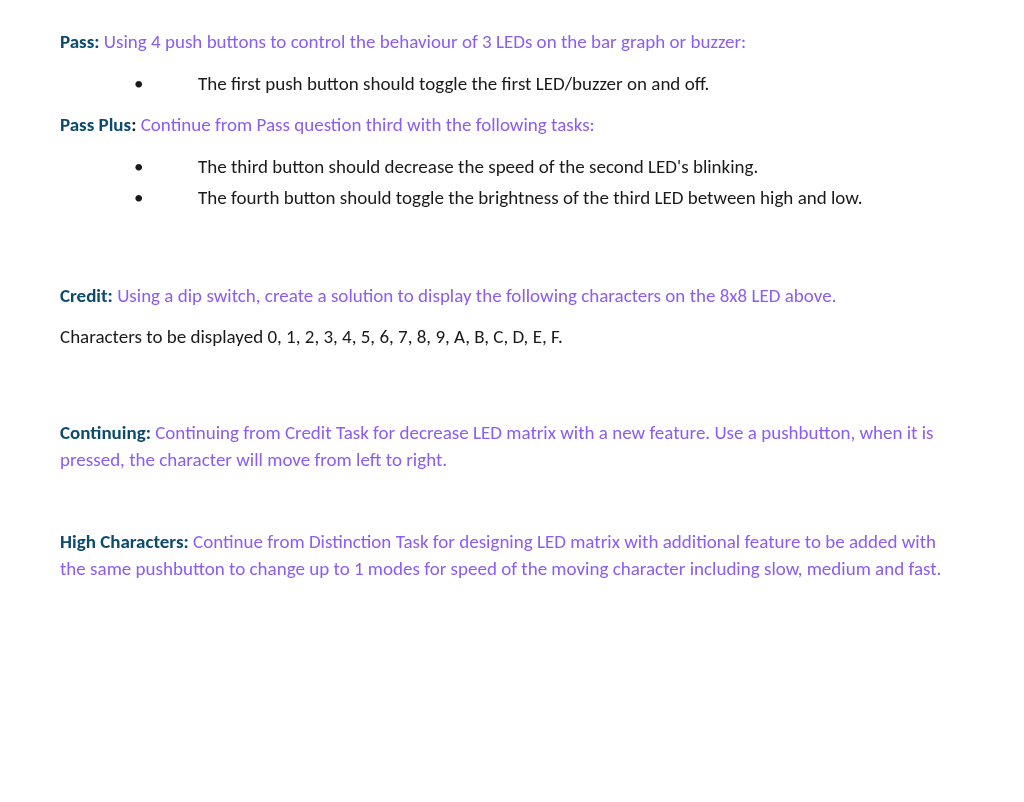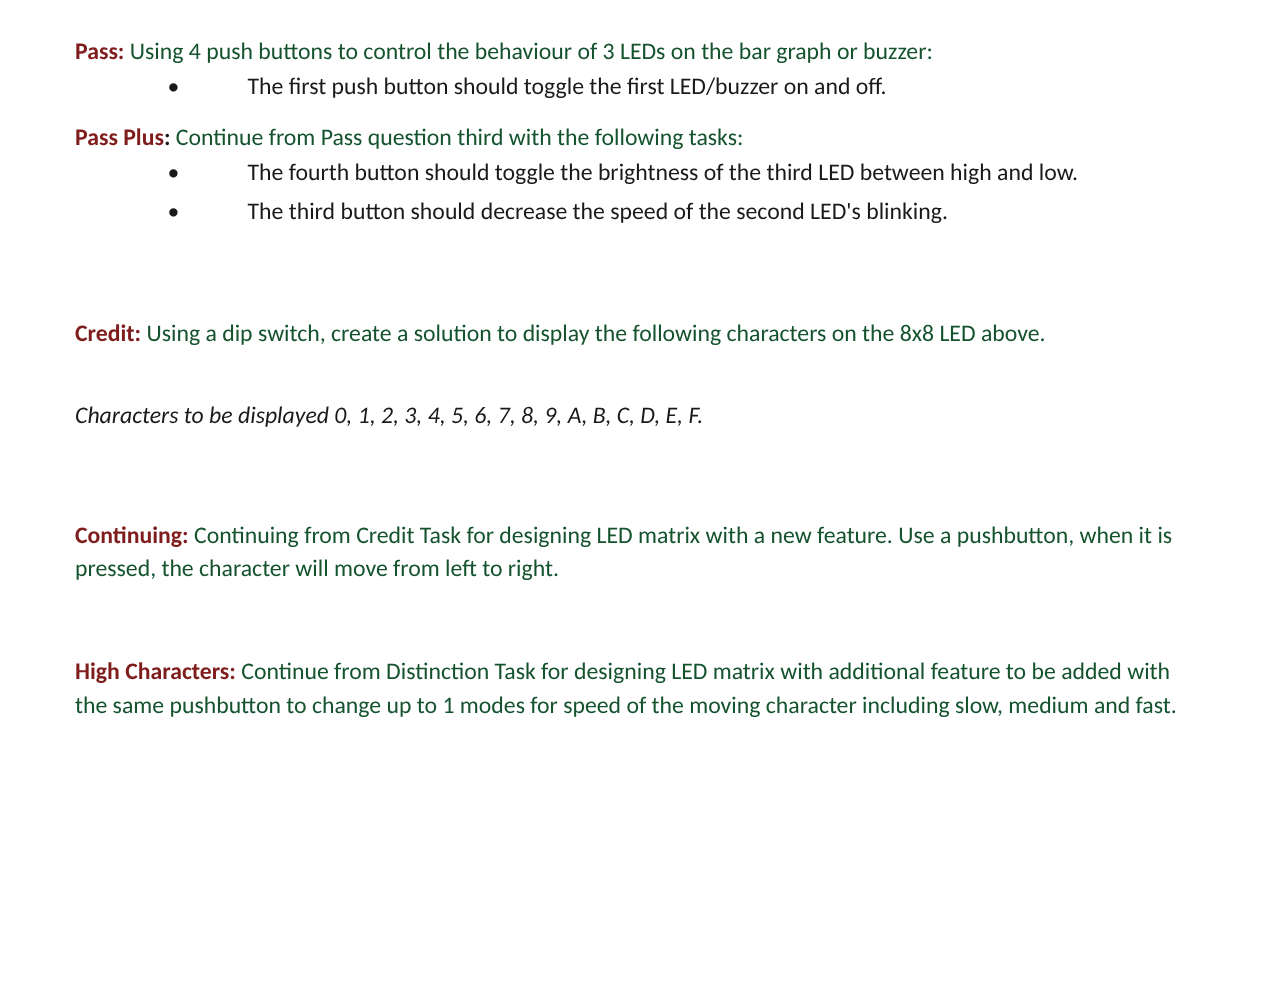--- a/index.html
+++ b/index.html
@@ -15,49 +15,48 @@
       background: #ffffff;
       width: 1024px;
       height: 802px;
       padding: 28px 62px 28px 60px;
     }
     .section {
       margin-bottom: 12px;
     }
     .label {
       font-weight: bold;
-      color: #7f1d1d;
+      color: #0c4a6e;
     }
     .label-colon {
       font-weight: bold;
       color: #1a1a1a;
     }
     .body-text {
-      color: #14532d;
+      color: #8b5cf6;
     }
     ul.bullets {
       list-style: none;
+      margin-top: 14px;
       margin-bottom: 14px;
     }
     ul.bullets li {
       position: relative;
       padding-left: 138px;
       margin-bottom: 4px;
       line-height: 1.45;
     }
     ul.bullets li::before {
       content: "•";
       position: absolute;
       left: 74px;
       font-size: 19px;
       color: #1a1a1a;
     }
     .italic {
-      font-style: italic;
-      margin-top: 24px;
     }
     .gap {
       height: 56px;
     }
     .gap-small {
       height: 42px;
     }
   </style>
 </head>
 <body>
@@ -65,36 +64,36 @@
 <div class="section">
   <span class="label">Pass:</span><span class="body-text"> Using 4 push buttons to control the behaviour of 3 LEDs on the bar graph or buzzer:</span>
   <ul class="bullets">
     <li>The first push button should toggle the first LED/buzzer on and off.</li>
   </ul>
 </div>
 
 <div class="section">
   <span class="label">Pass Plus</span><span class="label-colon">: </span><span class="body-text">Continue from Pass question third with the following tasks:</span>
   <ul class="bullets">
+    <li>The third button should decrease the speed of the second LED's blinking.</li>
     <li>The fourth button should toggle the brightness of the third LED between high and low.</li>
-    <li>The third button should decrease the speed of the second LED's blinking.</li>
   </ul>
 </div>
 
 <div class="gap"></div>
 
 <div class="section">
   <span class="label">Credit:</span><span class="body-text"> Using a dip switch, create a solution to display the following characters on the 8x8 LED above.</span>
   <div style="height:14px"></div>
   <div class="italic">Characters to be displayed 0, 1, 2, 3, 4, 5, 6, 7, 8, 9, A, B, C, D, E, F.</div>
 </div>
 
 <div class="gap"></div>
 
 <div class="section">
-  <span class="label">Continuing:</span><span class="body-text"> Continuing from Credit Task for designing LED matrix with a new feature. Use a pushbutton, when it is pressed, the character will move from left to right.</span>
+  <span class="label">Continuing:</span><span class="body-text"> Continuing from Credit Task for decrease LED matrix with a new feature. Use a pushbutton, when it is pressed, the character will move from left to right.</span>
 </div>
 
 <div class="gap-small"></div>
 
 <div class="section">
   <span class="label">High Characters:</span><span class="body-text"> Continue from Distinction Task for designing LED matrix with additional feature to be added with the same pushbutton to change up to 1 modes for speed of the moving character including slow, medium and fast.</span>
 </div>
 
 </body></html>

